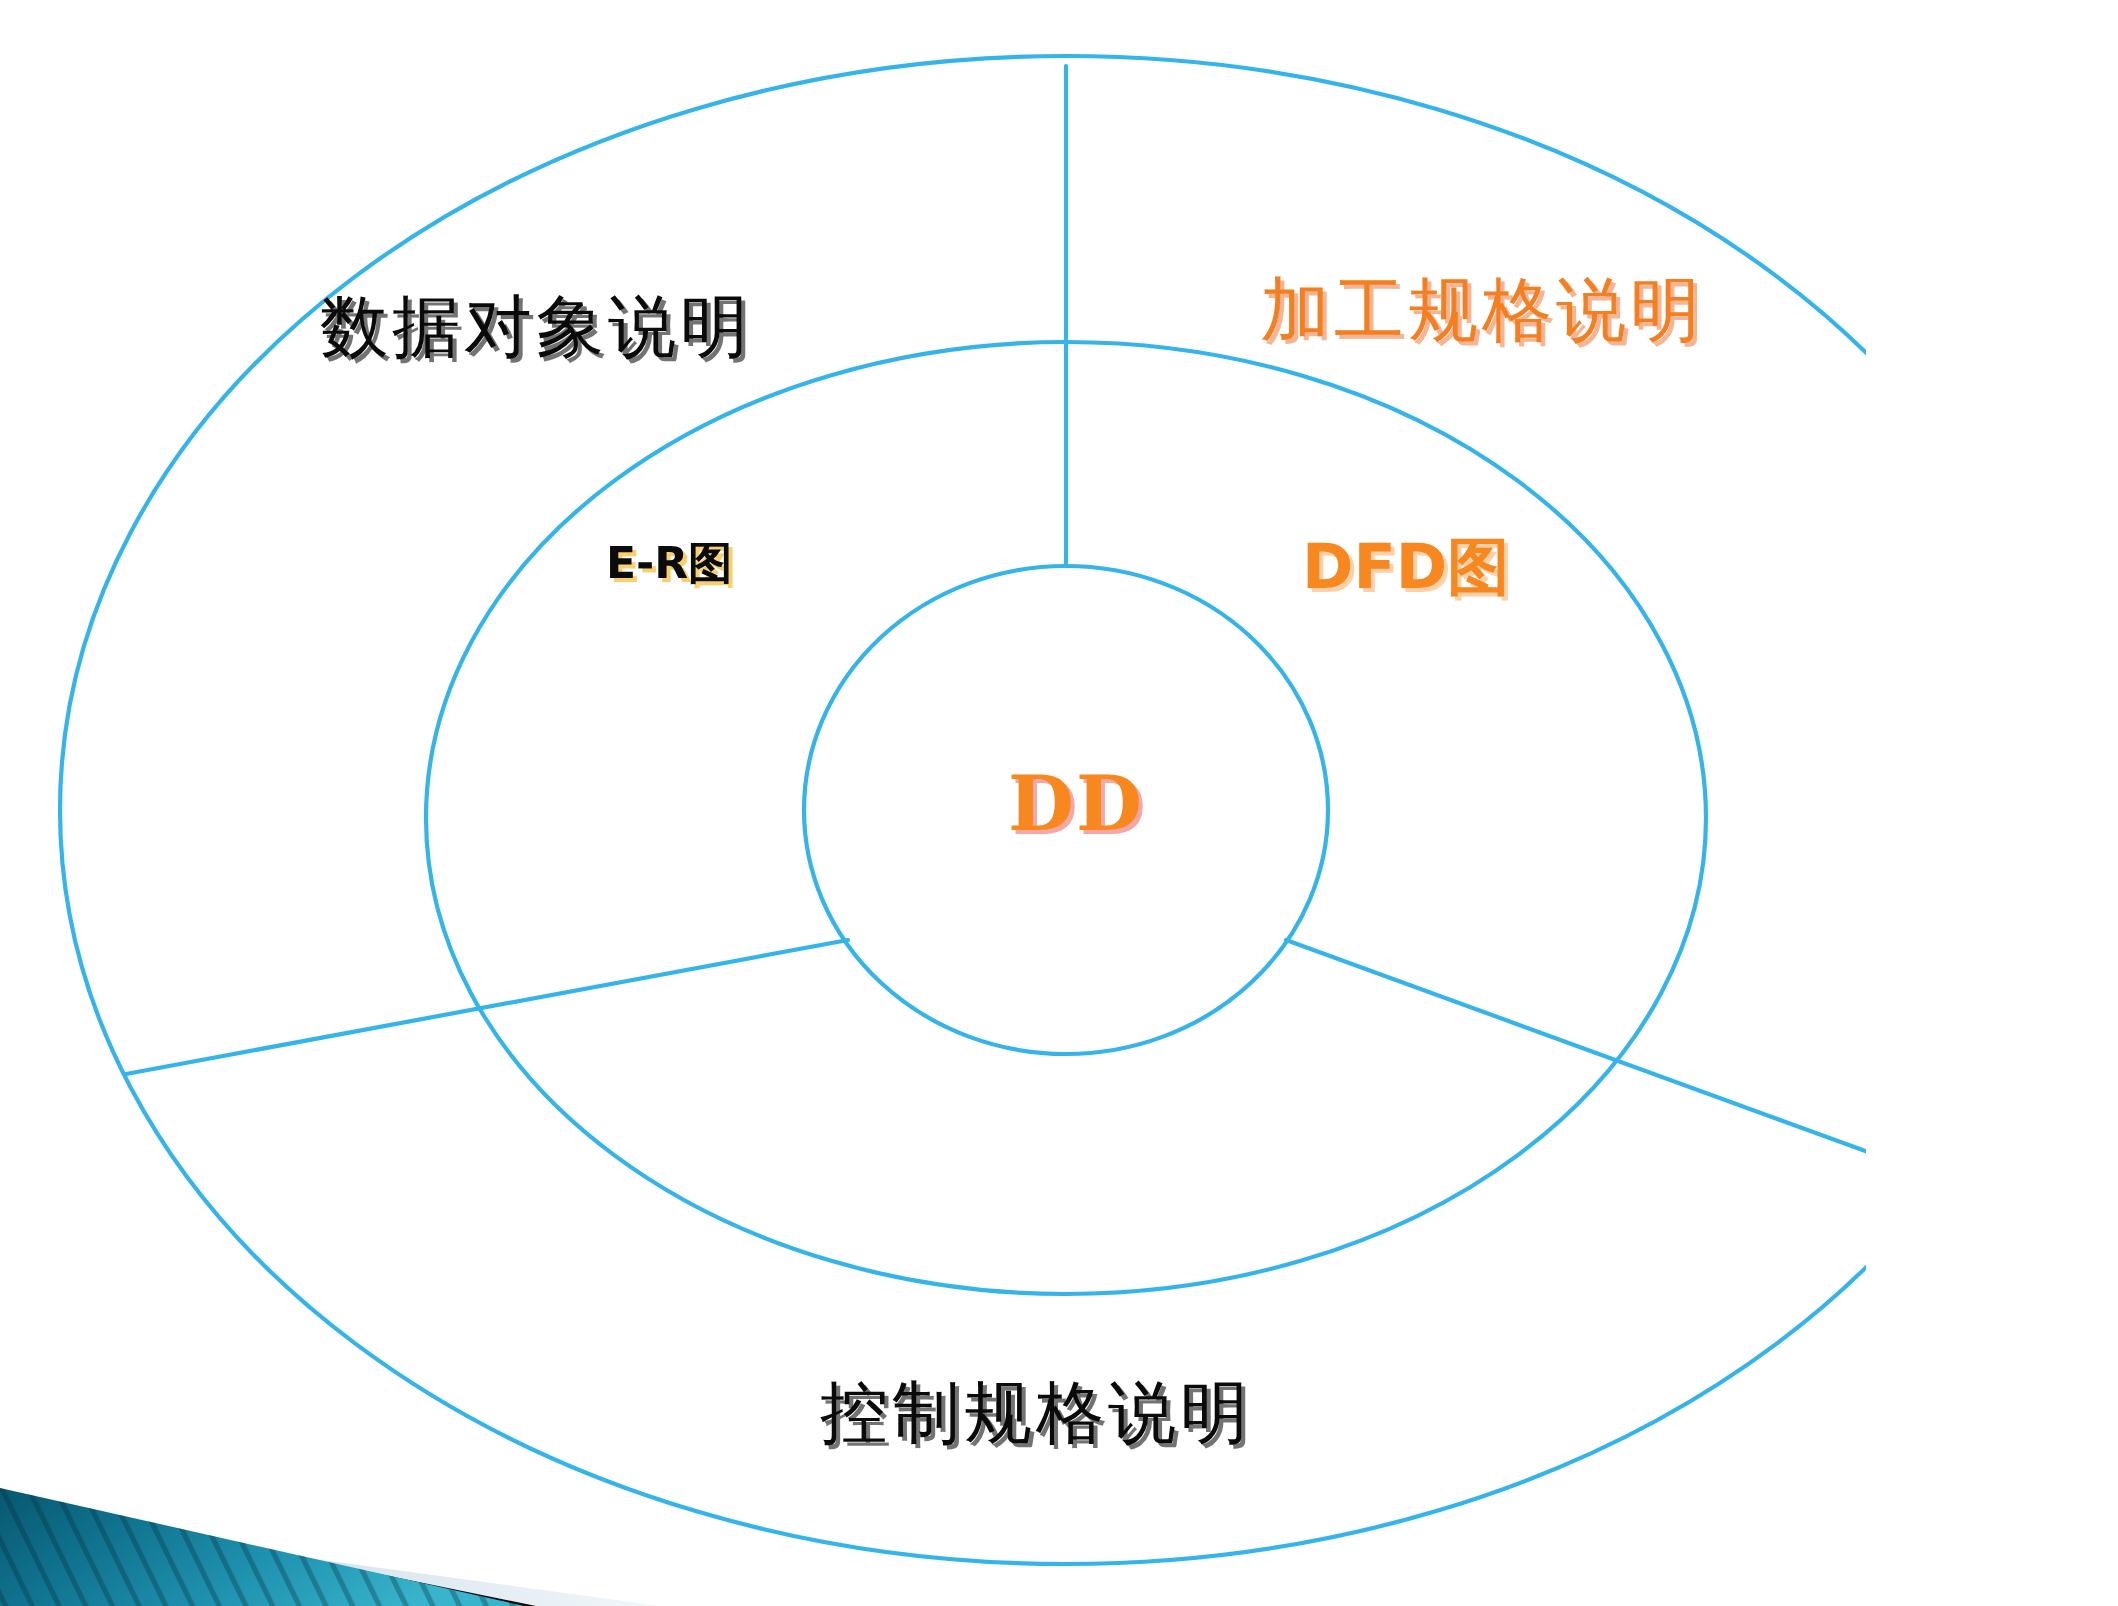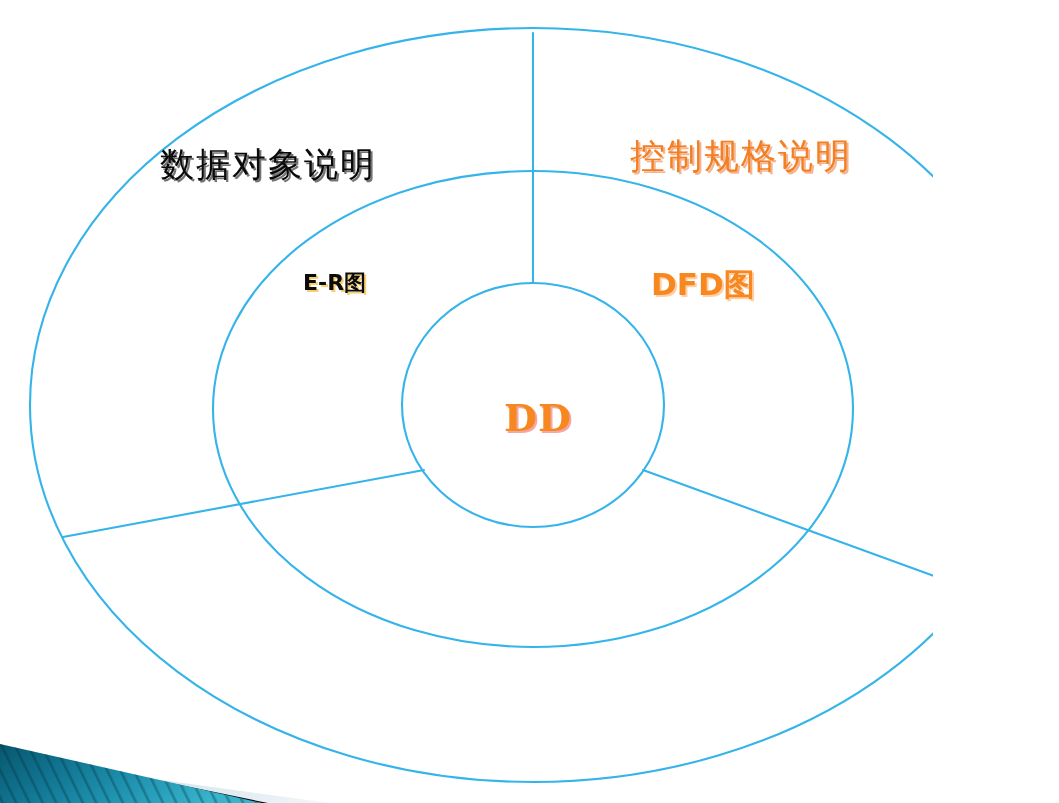--- a/index.html
+++ b/index.html
@@ -63,21 +63,20 @@
     letter-spacing: 0px;
     text-shadow: 2px 2px 0 rgba(255, 150, 60, 0.45);
     text-align: right;
   }
   .label-center {
     font-family: "DejaVu Serif", "Liberation Serif", serif;
     font-weight: bold;
     color: #F7871F;
     letter-spacing: 1px;
     text-shadow: 2px 2px 0 rgba(237, 120, 120, 0.65);
-    margin-top: 16px;
   }
 
   
   #label-outer-left   { left: 160px; top: 147px; font-size: 34px; }
   #label-outer-right  { left: 630px; top: 139px; font-size: 35px; }
   #label-mid-left     { left: 303px; top: 272px; font-size: 22px; }
   #label-mid-right    { left: 651px; top: 269px; font-size: 31px; }
   #label-center-dd    { left: 504px; top: 383px; font-size: 38px; }
   #label-mid-bottom   { left: 451px; top: 551px; font-size: 31px; }
   #label-outer-bottom { left: 410px; top: 690px; font-size: 34px; }
@@ -129,29 +128,30 @@
 
     <g fill="none" stroke="#35B4EA" stroke-width="2.1">
       <ellipse cx="533" cy="405" rx="503" ry="377"></ellipse>
       <ellipse cx="533" cy="409" rx="320" ry="238"></ellipse>
       <ellipse cx="533" cy="405" rx="131" ry="122"></ellipse>
     </g>
   </svg>
 
   <div class="ring-label label-cjk-black" id="label-outer-left">数据对象说明</div>
 
-  <div class="ring-label label-cjk-orange" id="label-outer-right">控制规格说明</div>
+  <div class="ring-label label-cjk-orange" id="label-outer-right">加工规格说明</div>
 
   <div class="ring-label label-latin-black" id="label-mid-left">E-R图</div>
 
   <div class="ring-label label-latin-orange" id="label-mid-right">DFD图</div>
 
   <div class="ring-label label-center" id="label-center-dd">DD</div>
 
 
+  <div class="ring-label label-cjk-black" id="label-outer-bottom">控制规格说明</div>
 
   <svg id="corner-decor" viewBox="0 0 330 85" preserveAspectRatio="none">
 
     <polygon points="0,40 330,85 0,85" fill="url(#paleGrad2)"></polygon>
     <defs>
       <linearGradient id="paleGrad2" x1="0" y1="0" x2="1" y2="0">
         <stop offset="0%" stop-color="#BFD2E0"></stop>
         <stop offset="100%" stop-color="#F2F7FA"></stop>
       </linearGradient>
       <linearGradient id="tealGrad2" x1="0" y1="0" x2="1" y2="0.3">

